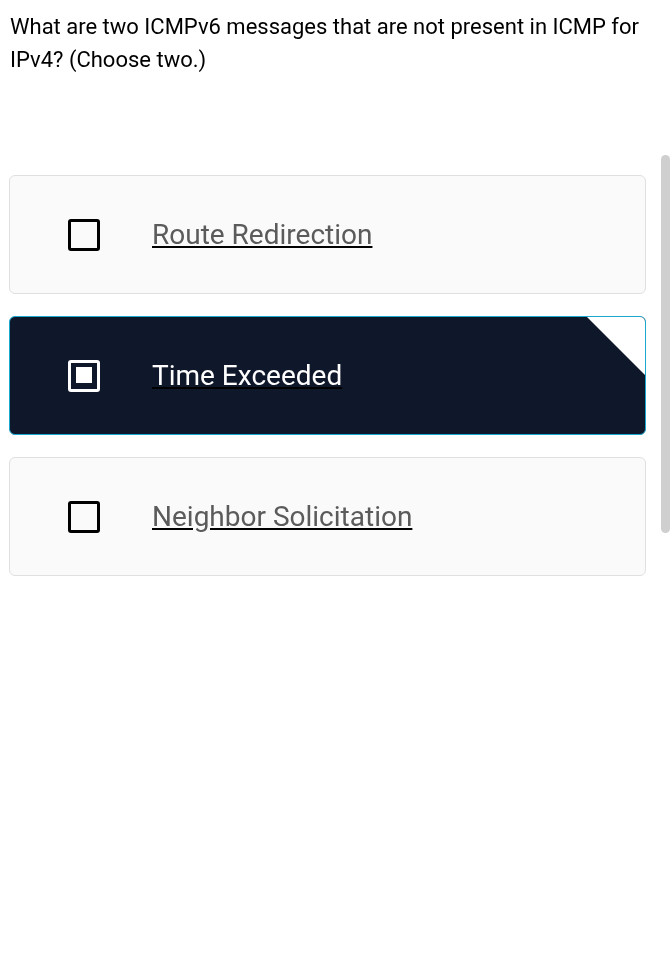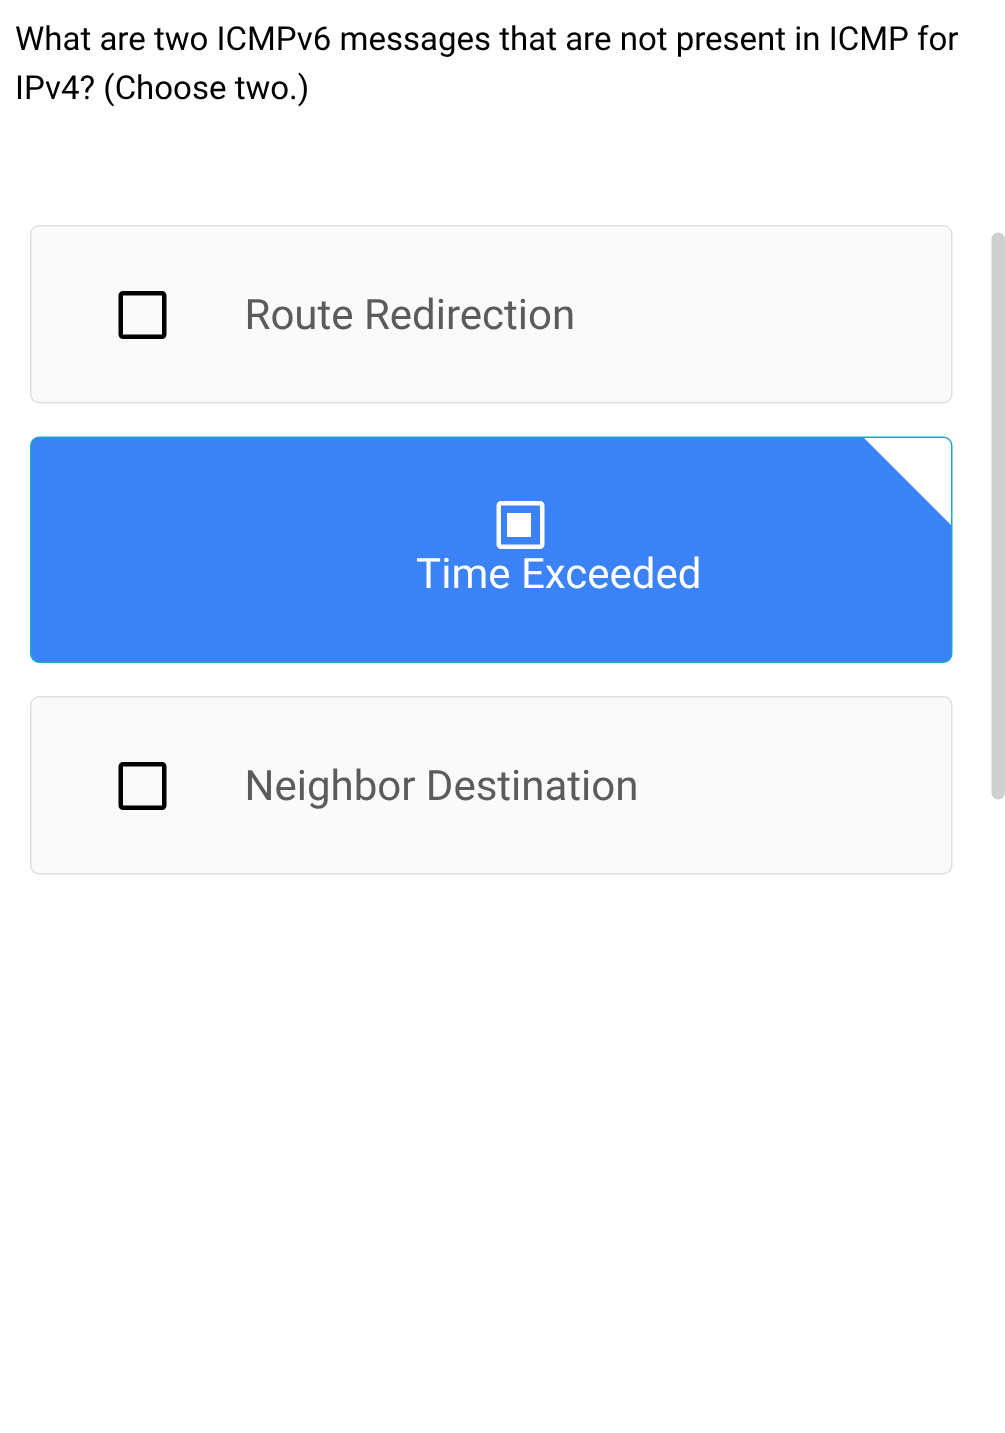--- a/index.html
+++ b/index.html
@@ -20,39 +20,39 @@
       width: 655px;
     }
     .question {
       font-size: 22px;
       line-height: 1.5;
       color: #000000;
       padding: 10px 10px 0 10px;
       font-weight: 400;
     }
     .options {
-      margin-top: 74px;
-      padding: 0 20px;
+      margin-top: 99px;
+      padding: 0 9px;
+      text-decoration: underline;
     }
     .option {
       border: 1px solid #e0e0e0;
       border-radius: 6px;
       background: #fafafa;
       margin-bottom: 22px;
       padding: 42px 20px 42px 58px;
       display: flex;
       align-items: center;
       position: relative;
       cursor: pointer;
       overflow: hidden;
     }
     .option.selected {
-      background: #3b82f6;
+      background: #0f172a;
       border-color: #1ba8cf;
-      flex-direction: column;
     }
     .option.selected::after {
       content: "";
       position: absolute;
       top: 0;
       right: 0;
       width: 0;
       height: 0;
       border-left: 58px solid transparent;
       border-top: 58px solid #ffffff;
@@ -105,18 +105,18 @@
     <div class="option">
       <div class="checkbox"></div>
       <div class="option-label">Route Redirection</div>
     </div>
     <div class="option selected">
       <div class="checkbox"></div>
       <div class="option-label">Time Exceeded</div>
     </div>
     <div class="option">
       <div class="checkbox"></div>
-      <div class="option-label">Neighbor Destination</div>
+      <div class="option-label">Neighbor Solicitation</div>
     </div>
   </div>
 </div>
 
 <div class="scrollbar-track"></div>
 
 </body></html>

